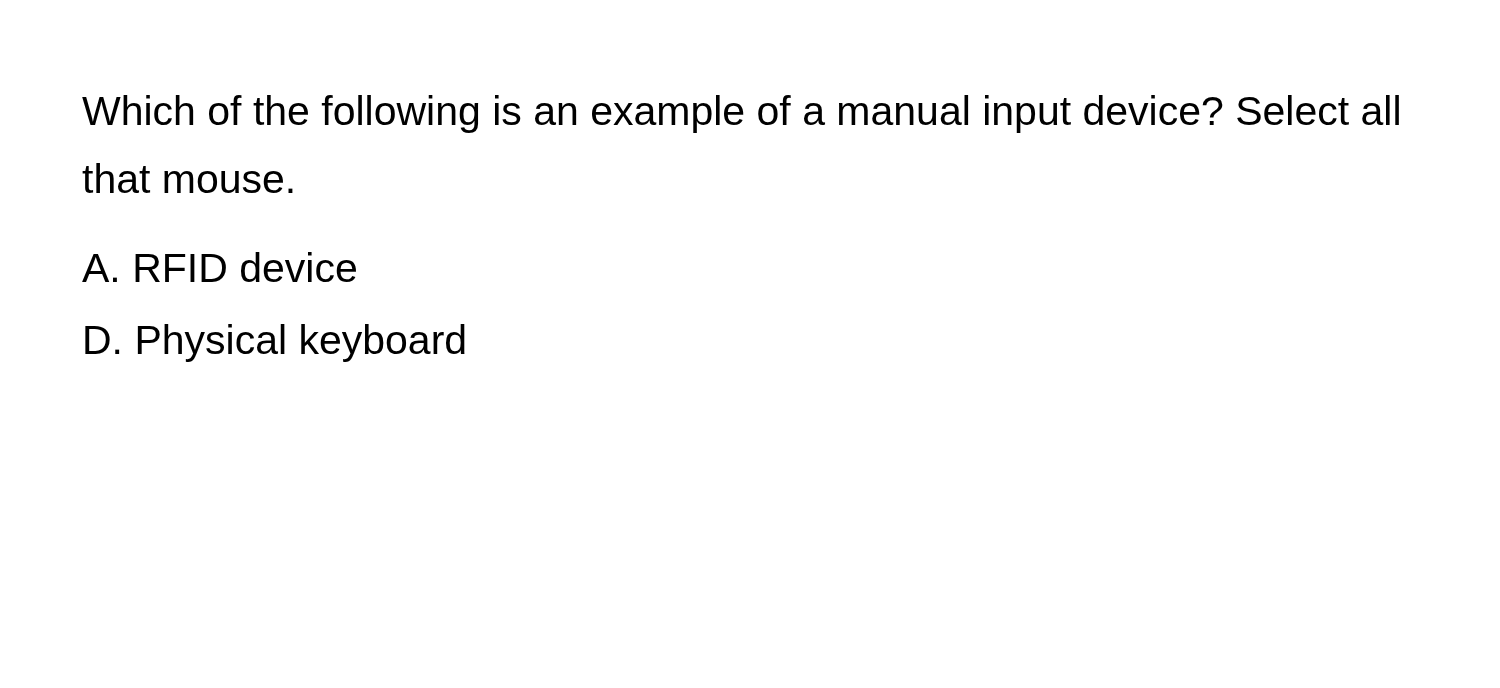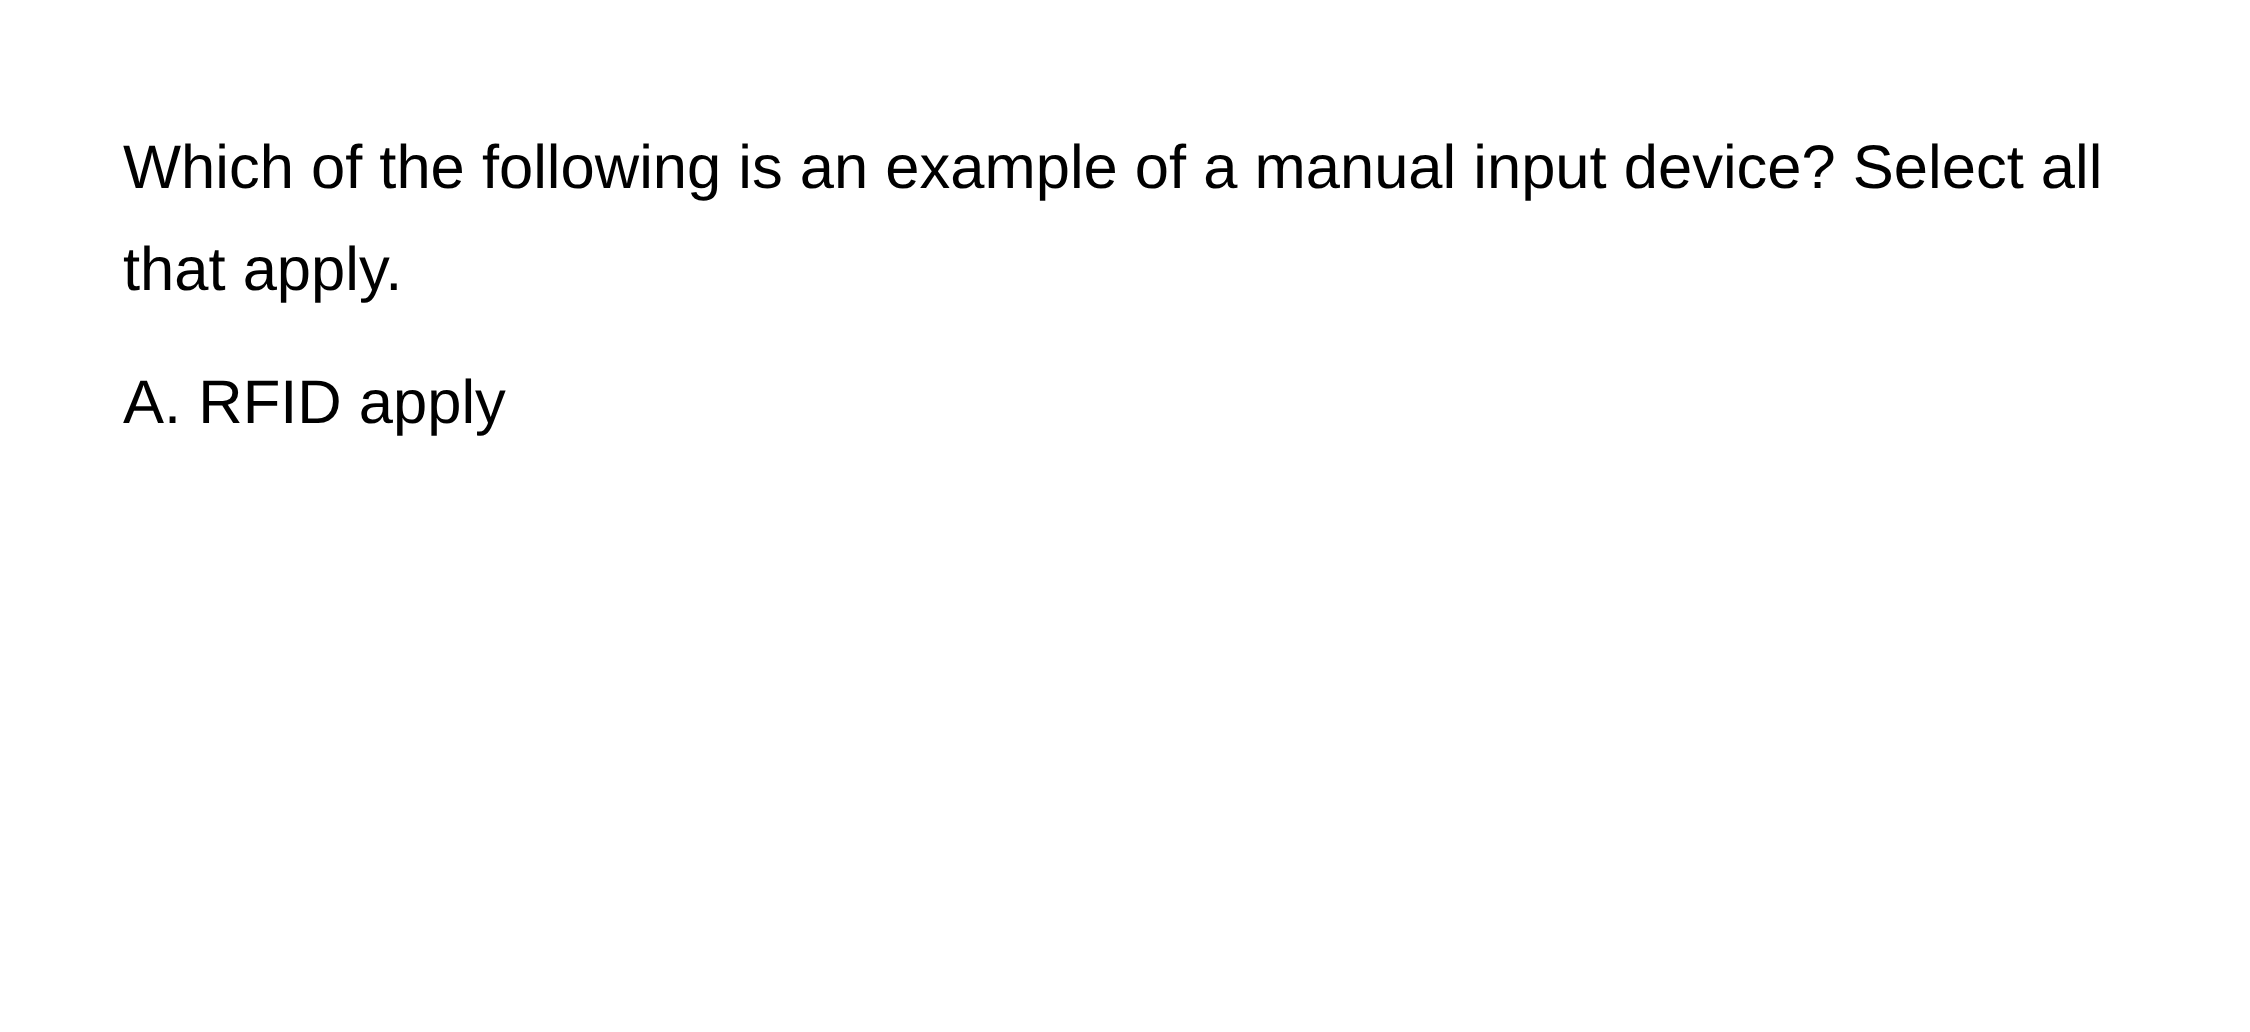--- a/index.html
+++ b/index.html
@@ -24,18 +24,22 @@
     .option {
       font-size: 41px;
       line-height: 1.75;
       font-weight: 400;
     }
   </style>
 </head>
 <body>
 
 <div class="question-container">
-  <p class="question-text">Which of the following is an example of a manual input device? Select all that apply.</p>
+  <p class="question-text">Which of the following is an example of a manual input device? Select all that mouse.</p>
   <p class="option">
     <span>A.</span>
-    <span>RFID apply</span>
+    <span>RFID device</span>
+  </p>
+  <p class="option">
+    <span>D.</span>
+    <span>Physical keyboard</span>
   </p>
 </div>
 
 </body></html>

